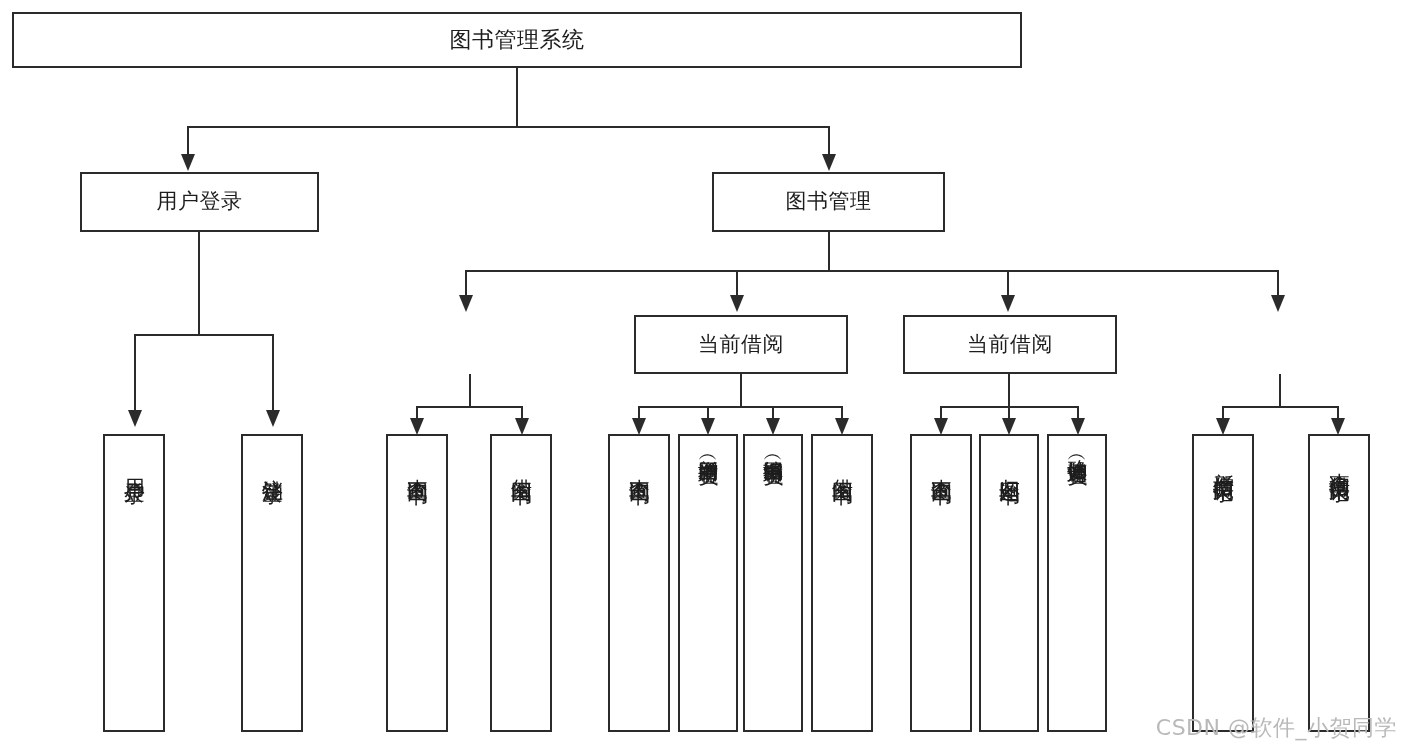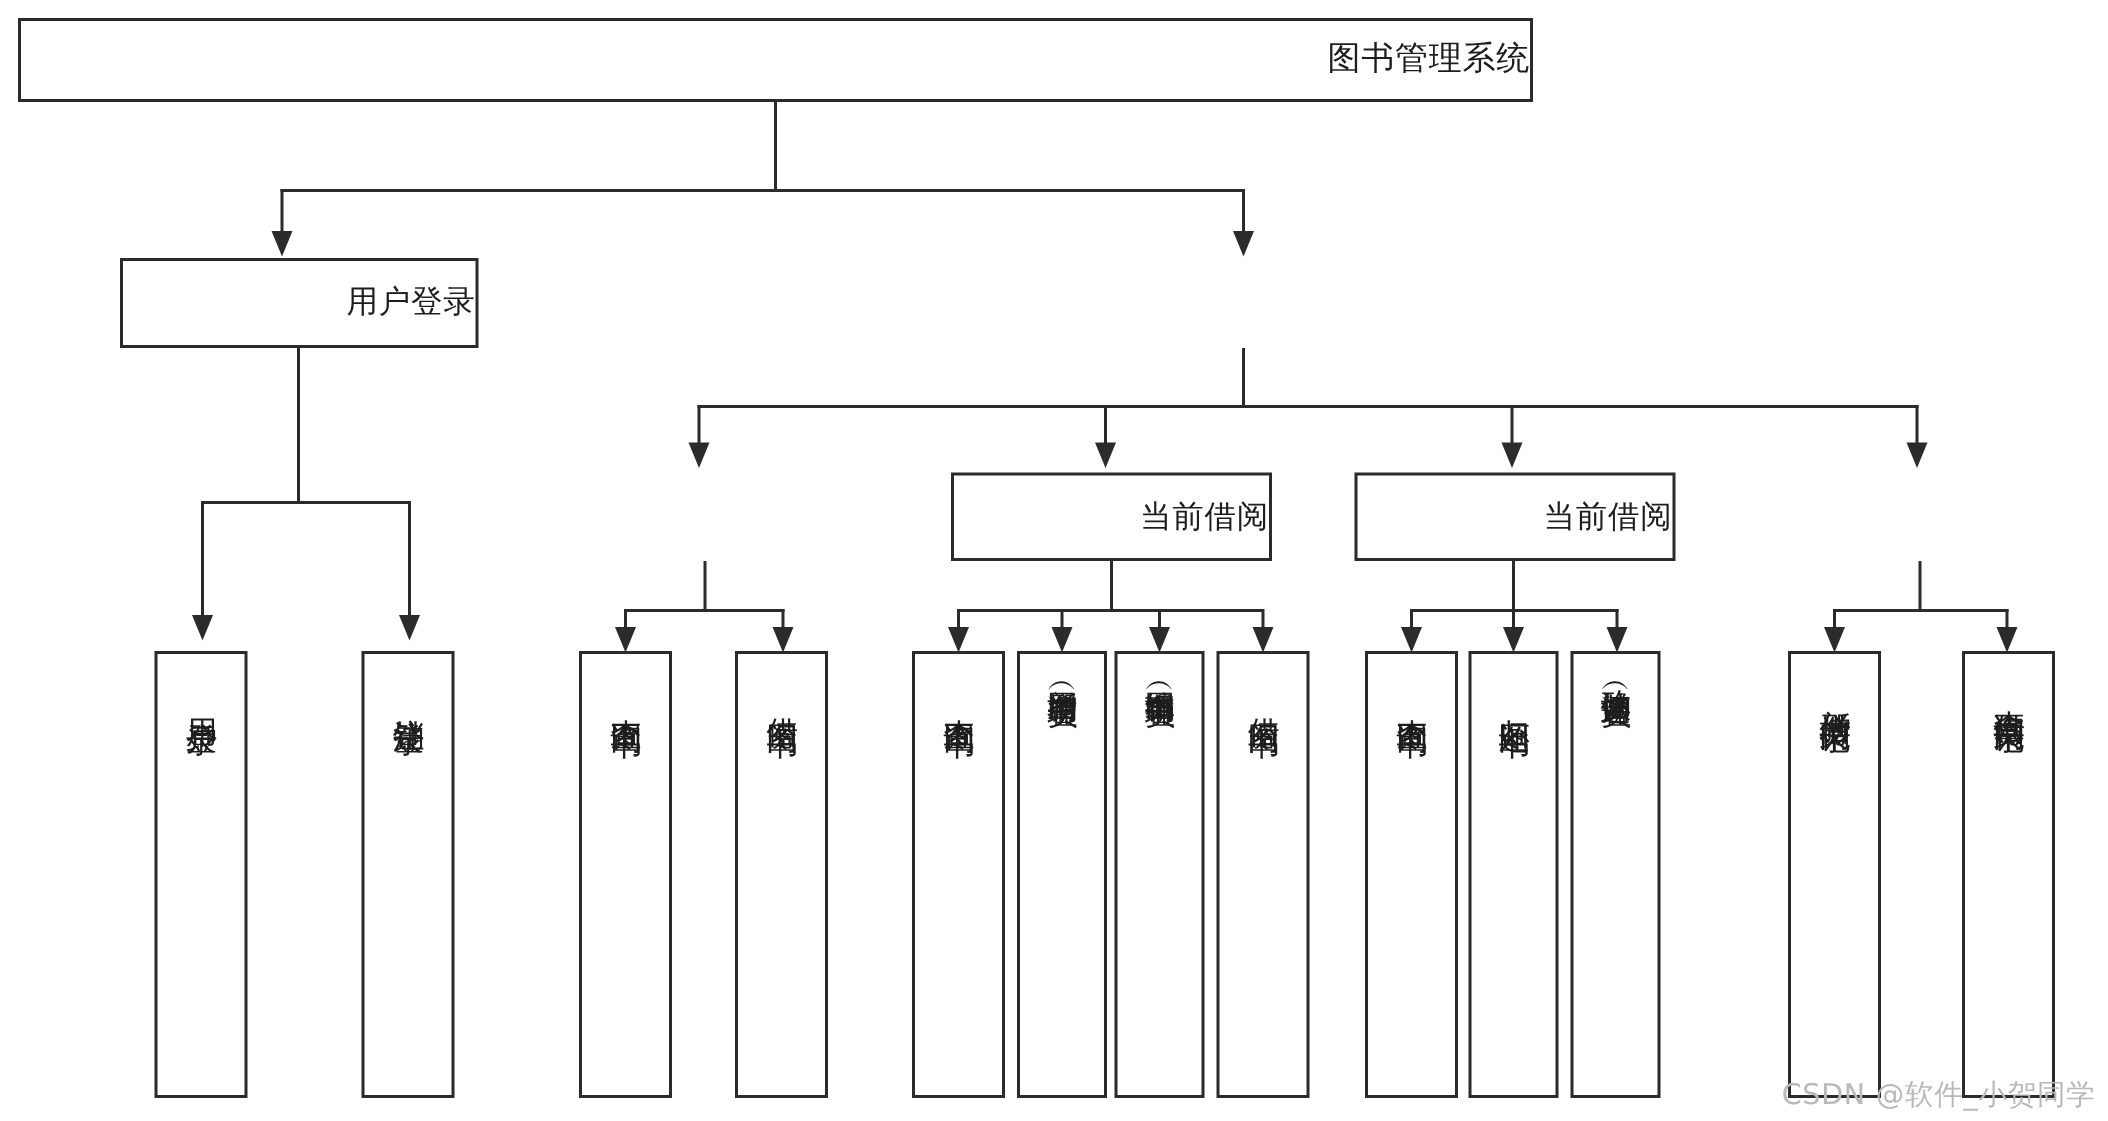--- a/index.html
+++ b/index.html
@@ -19,21 +19,21 @@
     overflow: hidden;
   }
   
   .node {
     position: absolute;
     box-sizing: border-box;
     border: 2.2px solid #2b2b2b;
     background: #ffffff;
     display: flex;
     align-items: center;
-    justify-content: flex-end;
+    justify-content: center;
     color: #1d1d1d;
   }
   .node.h {           
     font-size: 21px;
     letter-spacing: 0.5px;
     line-height: 1.1;
   }
   .node.root { font-size: 22px; }
   .node.v {           
     align-items: flex-start;
@@ -63,21 +63,21 @@
     height: 0;
     border-left: 7.5px solid transparent;
     border-right: 7.5px solid transparent;
     border-top: 17px solid #2b2b2b;
   }
   
   #watermark {
     position: absolute;
     right: 8px;
     bottom: 4px;
-    font-size: 19px;
+    font-size: 22px;
     color: #b9b9b9;
     letter-spacing: 0.5px;
     white-space: nowrap;
     pointer-events: none;
   }
 </style>
 </head>
 <body>
 
 <div id="canvas">
@@ -88,20 +88,23 @@
 
   <div class="ln v" style="left:516px; top:68px; height:60px;"></div>
   <div class="ln h" style="left:187px; top:126px; width:643px;"></div>
   <div class="ln v" style="left:187px; top:126px; height:30px;"></div>
   <div class="arrow" style="left:181px; top:154px;"></div>
   <div class="ln v" style="left:828px; top:126px; height:30px;"></div>
   <div class="arrow" style="left:822px; top:154px;"></div>
 
   <div class="node h" style="left:80px; top:172px; width:239px; height:60px;">
     <span>用户登录</span>
+  </div>
+  <div class="node h" style="left:712px; top:172px; width:233px; height:60px;">
+    <span>图书管理</span>
   </div>
 
   <div class="ln v" style="left:198px; top:232px; height:104px;"></div>
   <div class="ln h" style="left:134px; top:334px; width:140px;"></div>
   <div class="ln v" style="left:134px; top:334px; height:78px;"></div>
   <div class="arrow" style="left:128px; top:410px;"></div>
   <div class="ln v" style="left:272px; top:334px; height:78px;"></div>
   <div class="arrow" style="left:266px; top:410px;"></div>
 
   <div class="ln v" style="left:828px; top:232px; height:40px;"></div>

